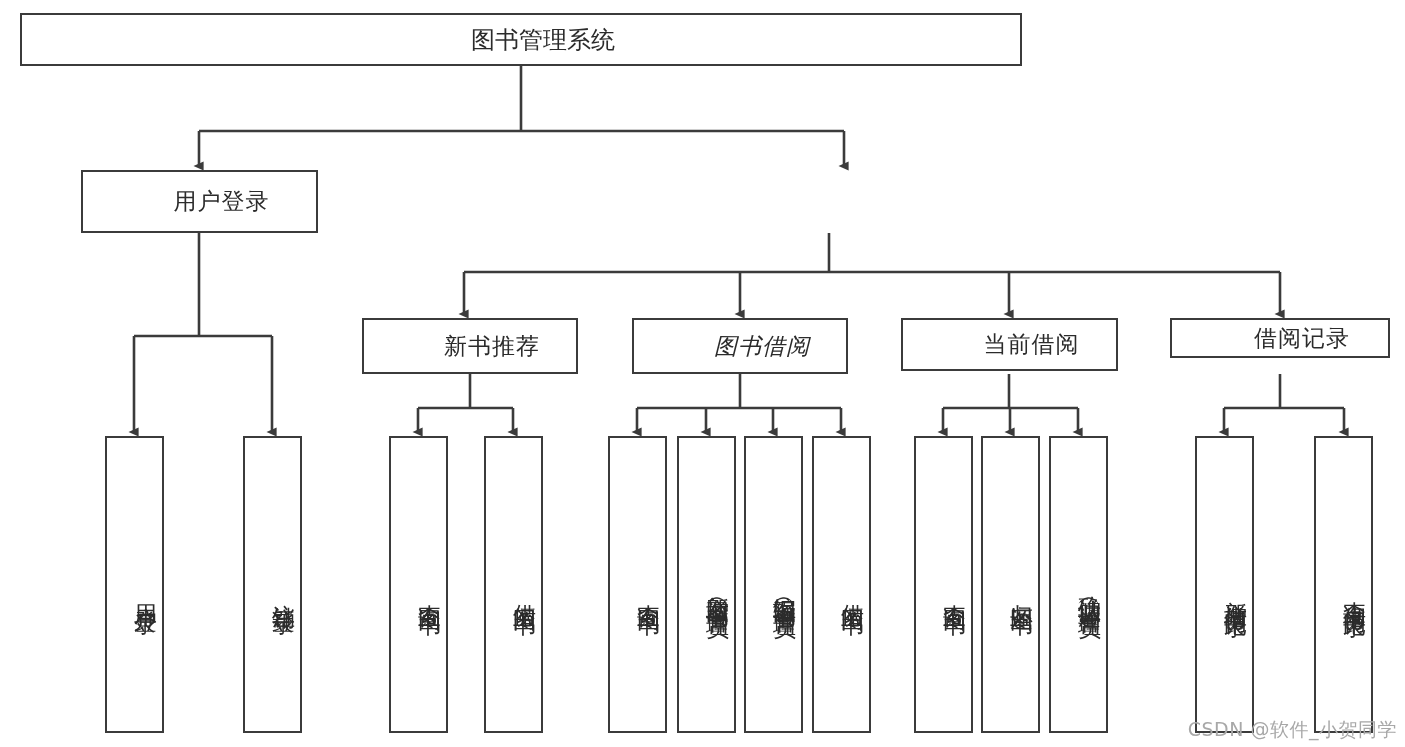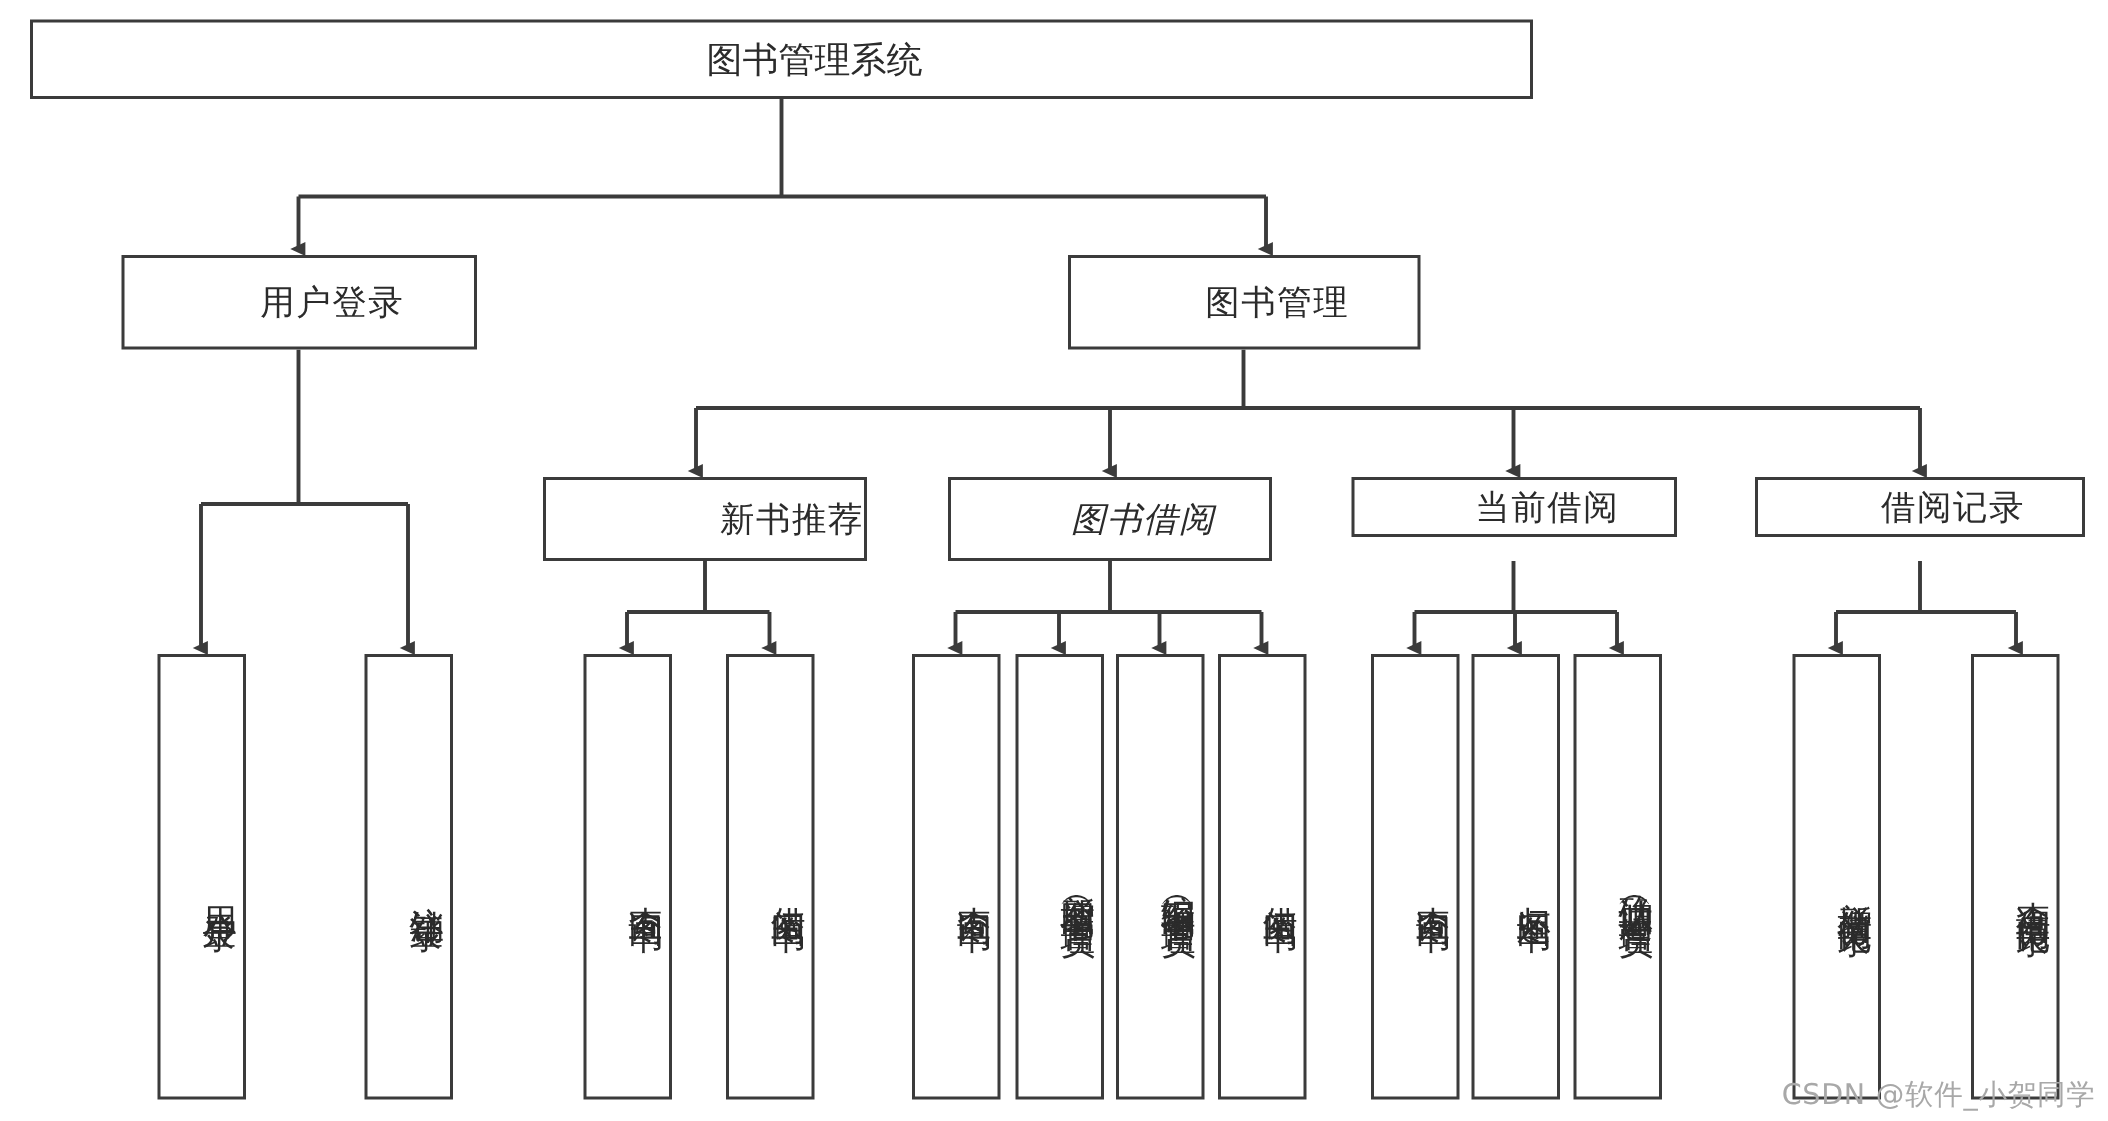--- a/index.html
+++ b/index.html
@@ -98,31 +98,28 @@
     </g>
   </svg>
 
   <div class="node root" style="left:20px;top:13px;width:1002px;height:53px;">
     <span>图书管理系统</span>
   </div>
 
   <div class="node h" style="left:81px;top:170px;width:237px;height:63px;">
     <span>用户登录</span>
   </div>
-  <div class="node h" style="left:712px;top:170px;width:235px;height:63px;">
-    <span>图书管理</span>
-  </div>
 
-  <div class="node h" style="left:362px;top:318px;width:216px;height:56px;justify-content:flex-end;">
+  <div class="node h" style="left:362px;top:318px;width:216px;height:56px;">
     <span>新书推荐</span>
   </div>
   <div class="node h" style="left:632px;top:318px;width:216px;height:56px;font-style:italic;">
     <span>图书借阅</span>
   </div>
-  <div class="node h" style="left:901px;top:318px;width:217px;height:40px;">
+  <div class="node h" style="left:901px;top:318px;width:217px;height:53px;">
     <span>当前借阅</span>
   </div>
   <div class="node h" style="left:1170px;top:318px;width:220px;height:40px;">
     <span>借阅记录</span>
   </div>
 
   <div class="node v" style="left:105px;top:436px;width:59px;height:297px;">
     <span>用户登录</span>
   </div>
   <div class="node v" style="left:243px;top:436px;width:59px;height:297px;">

